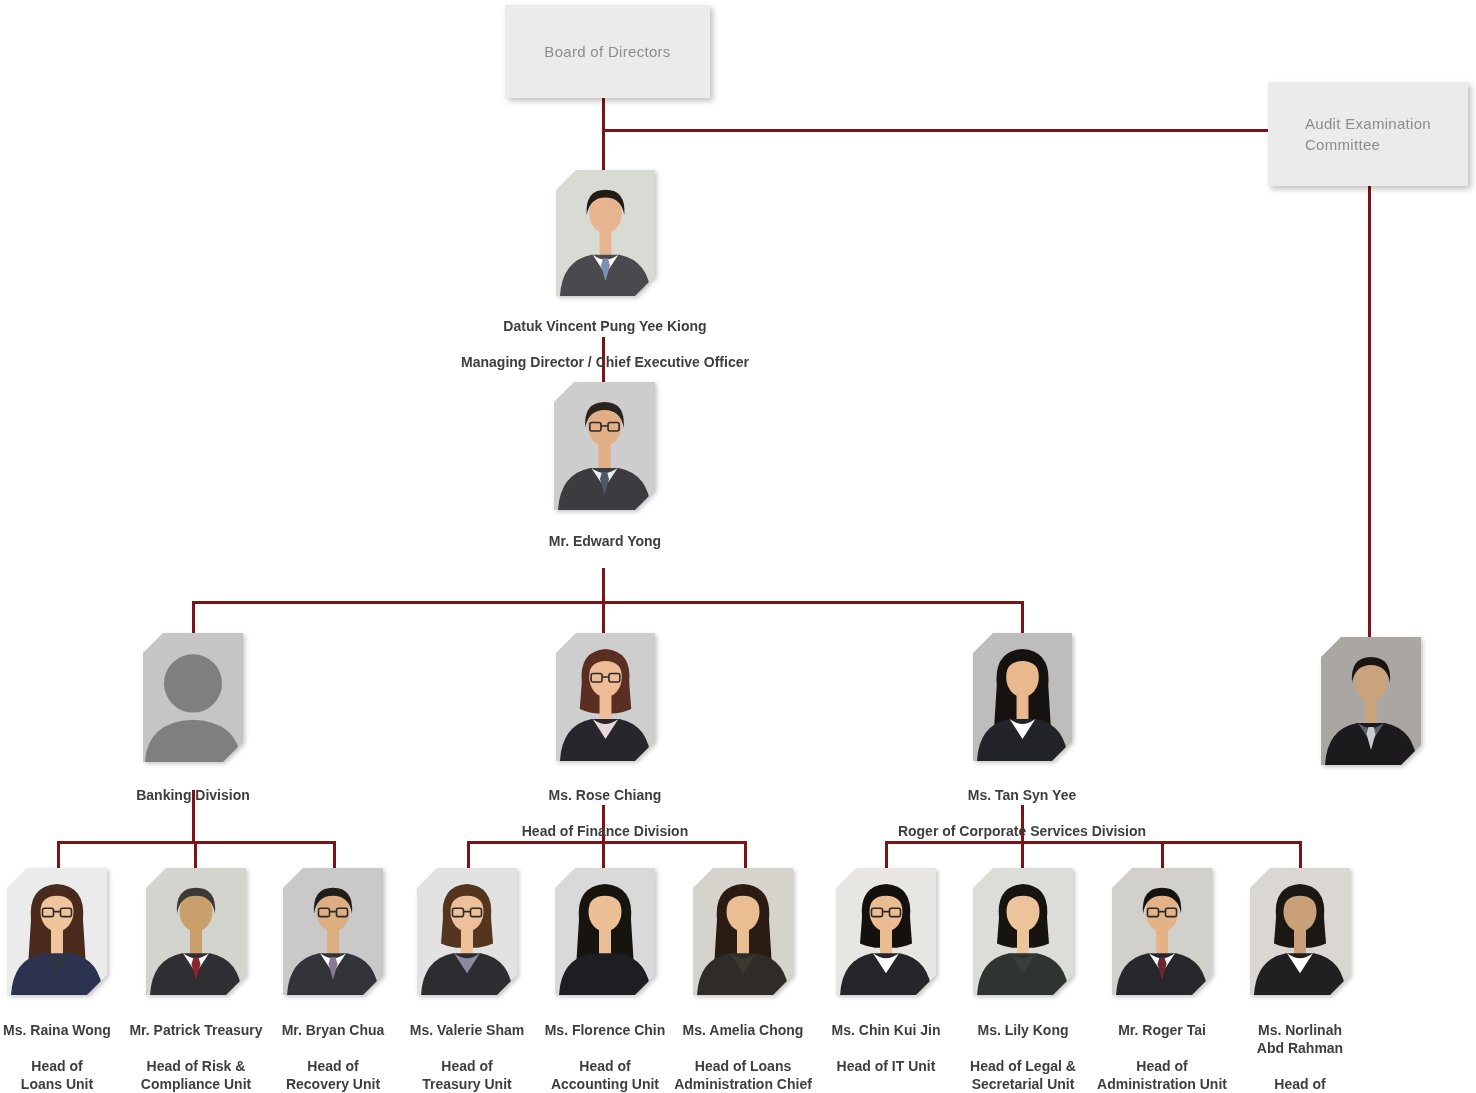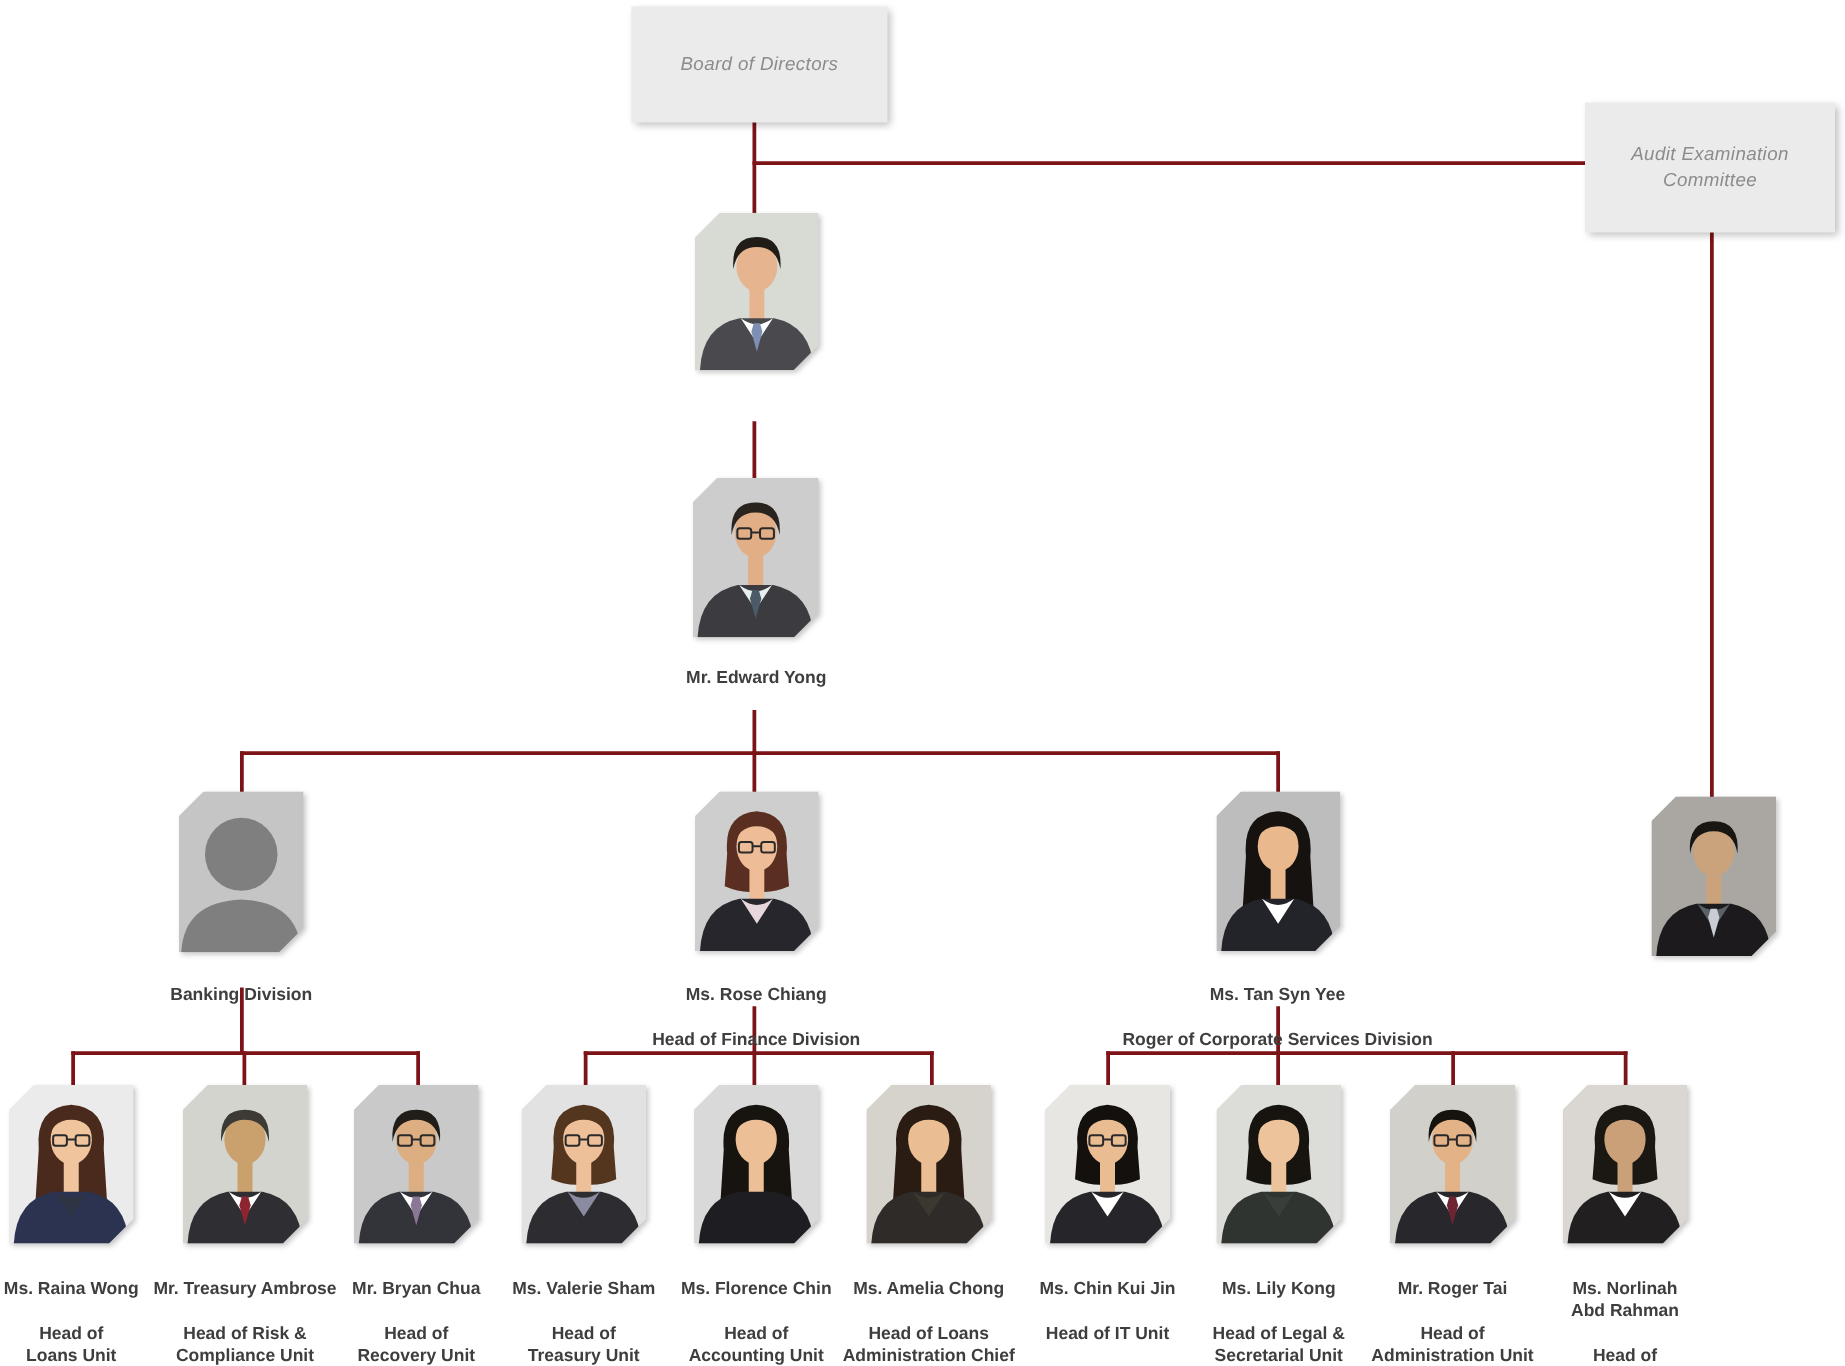--- a/index.html
+++ b/index.html
@@ -6,21 +6,21 @@
   #stage{
     position:relative;width:1476px;height:1093px;background:var(--page-bg,#fff);
     overflow:hidden;font-family:"Liberation Sans",sans-serif;
   }
   .line{position:absolute;background:var(--line,#7c1316);}
   .box{
     position:absolute;background:var(--box-bg,#ebebeb);
     box-shadow:3px 3px 6px rgba(0,0,0,.25);
     display:flex;align-items:center;justify-content:center;
     color:var(--box-text,#8c8c8c);font-size:15px;letter-spacing:.3px;
-    text-align:center;white-space:pre-line;line-height:21px;font-style:italic;
+    white-space:pre-line;line-height:21px;
   }
   .photo{position:absolute;filter:drop-shadow(2px 2px 2px rgba(0,0,0,.22));}
   .photo svg{
     display:block;width:100%;height:100%;
     clip-path:polygon(20px 0,100% 0,100% calc(100% - 20px),calc(100% - 20px) 100%,0 100%,0 20px);
   }
   .label{
     position:absolute;text-align:center;color:var(--name-text,#3e3e3e);
     font-weight:700;font-size:14px;line-height:18px;white-space:pre-line;
   }
@@ -71,20 +71,24 @@
 
     <rect x="44" y="56" width="12" height="32" fill="#e6b48e"></rect>
     <ellipse cx="50" cy="44" rx="16.5" ry="20" fill="#e6b48e"></ellipse>
     <path d="M31,46 Q29,20 50,20 Q71,20 69,46 Q66,28 50,28 Q34,28 31,46 Z" fill="#221c16"></path>
 
     <path d="M4,128 Q6,92 36,86 L64,86 Q94,92 96,128 Z" fill="#4a4a4e"></path>
     <path d="M37,86 L50,106 L63,86 Q56,91 50,91 Q44,91 37,86 Z" fill="#ffffff"></path>
     <path d="M47.5,90 h5 l2,7 -4.5,16 -4.5,-16 Z" fill="#7d8fb5"></path>
   </svg>
     </div>
+  <div class="label" style="left:425px;top:299px;width:360px">
+    <div class="name">Datuk Vincent Pung Yee Kiong</div>
+    <div class="title">Managing Director / Chief Executive Officer</div>
+  </div>
 
   <div class="photo" style="left:554px;top:382px;width:101px;height:128px">
       <svg viewBox="0 0 100 128" preserveAspectRatio="none">
     <rect width="100" height="128" fill="#cdcdcd"></rect>
 
     <rect x="44" y="56" width="12" height="32" fill="#e2ae85"></rect>
     <ellipse cx="50" cy="44" rx="16.5" ry="20" fill="#e2ae85"></ellipse>
     <path d="M31,46 Q29,20 50,20 Q71,20 69,46 Q66,28 50,28 Q34,28 31,46 Z" fill="#2a241e"></path>
     <g fill="none" stroke="#2a2a2a" stroke-width="1.6">
       <rect x="35.5" y="40.5" width="11" height="8.5" rx="2"></rect>
@@ -195,21 +199,21 @@
     <rect x="44" y="56" width="12" height="32" fill="#caa06c"></rect>
     <ellipse cx="50" cy="44" rx="16.5" ry="20" fill="#caa06c"></ellipse>
     <path d="M31,46 Q29,20 50,20 Q71,20 69,46 Q66,28 50,28 Q34,28 31,46 Z" fill="#3d3a36"></path>
 
     <path d="M4,128 Q6,92 36,86 L64,86 Q94,92 96,128 Z" fill="#2f2f33"></path>
     <path d="M37,86 L50,106 L63,86 Q56,91 50,91 Q44,91 37,86 Z" fill="#ffffff"></path>
     <path d="M47.5,90 h5 l2,7 -4.5,16 -4.5,-16 Z" fill="#8e2430"></path>
   </svg>
     </div>
   <div class="label" style="left:116px;top:1003px;width:160px">
-    <div class="name">Mr. Treasury Ambrose</div>
+    <div class="name">Mr. Patrick Treasury</div>
     <div class="title">Head of Risk &amp;
 Compliance  Unit</div>
   </div>
 
   <div class="photo" style="left:283px;top:868px;width:100px;height:127px">
       <svg viewBox="0 0 100 128" preserveAspectRatio="none">
     <rect width="100" height="128" fill="#c9c9c9"></rect>
 
     <rect x="44" y="56" width="12" height="32" fill="#dcae82"></rect>
     <ellipse cx="50" cy="44" rx="16.5" ry="20" fill="#dcae82"></ellipse>

